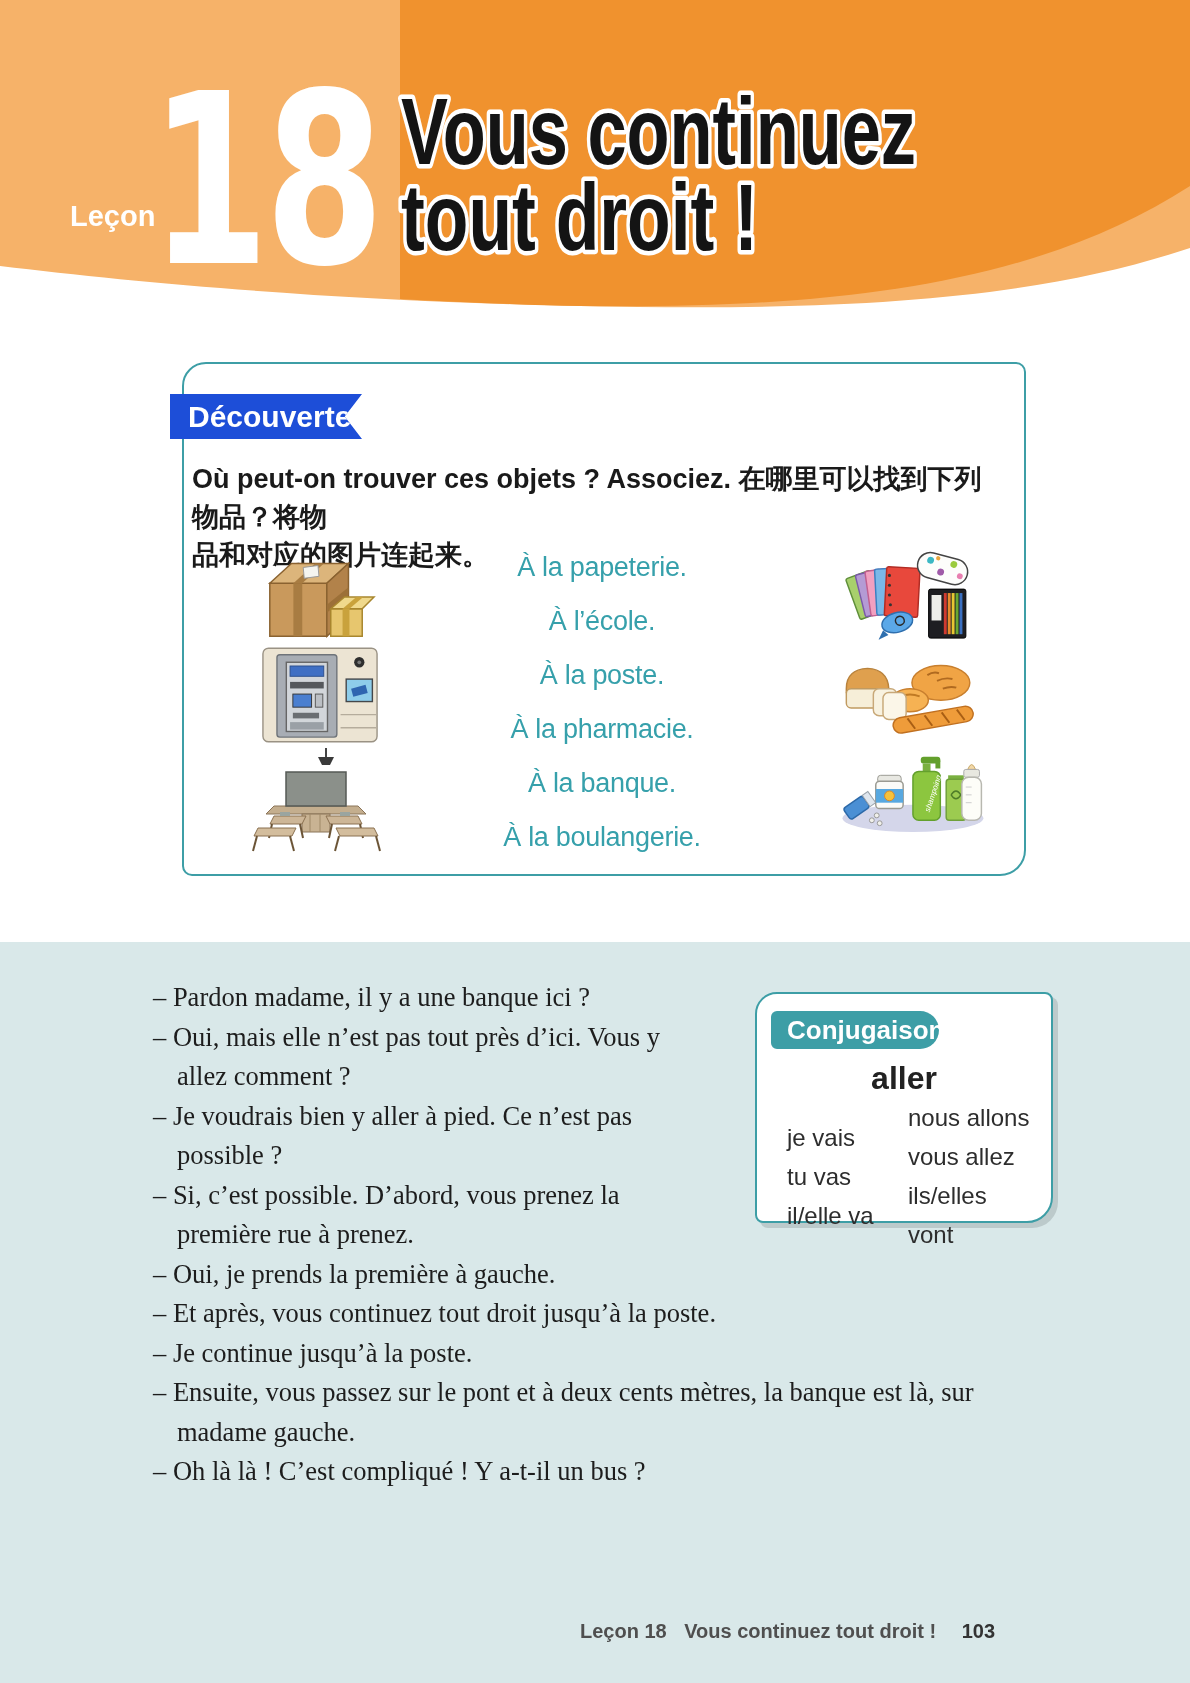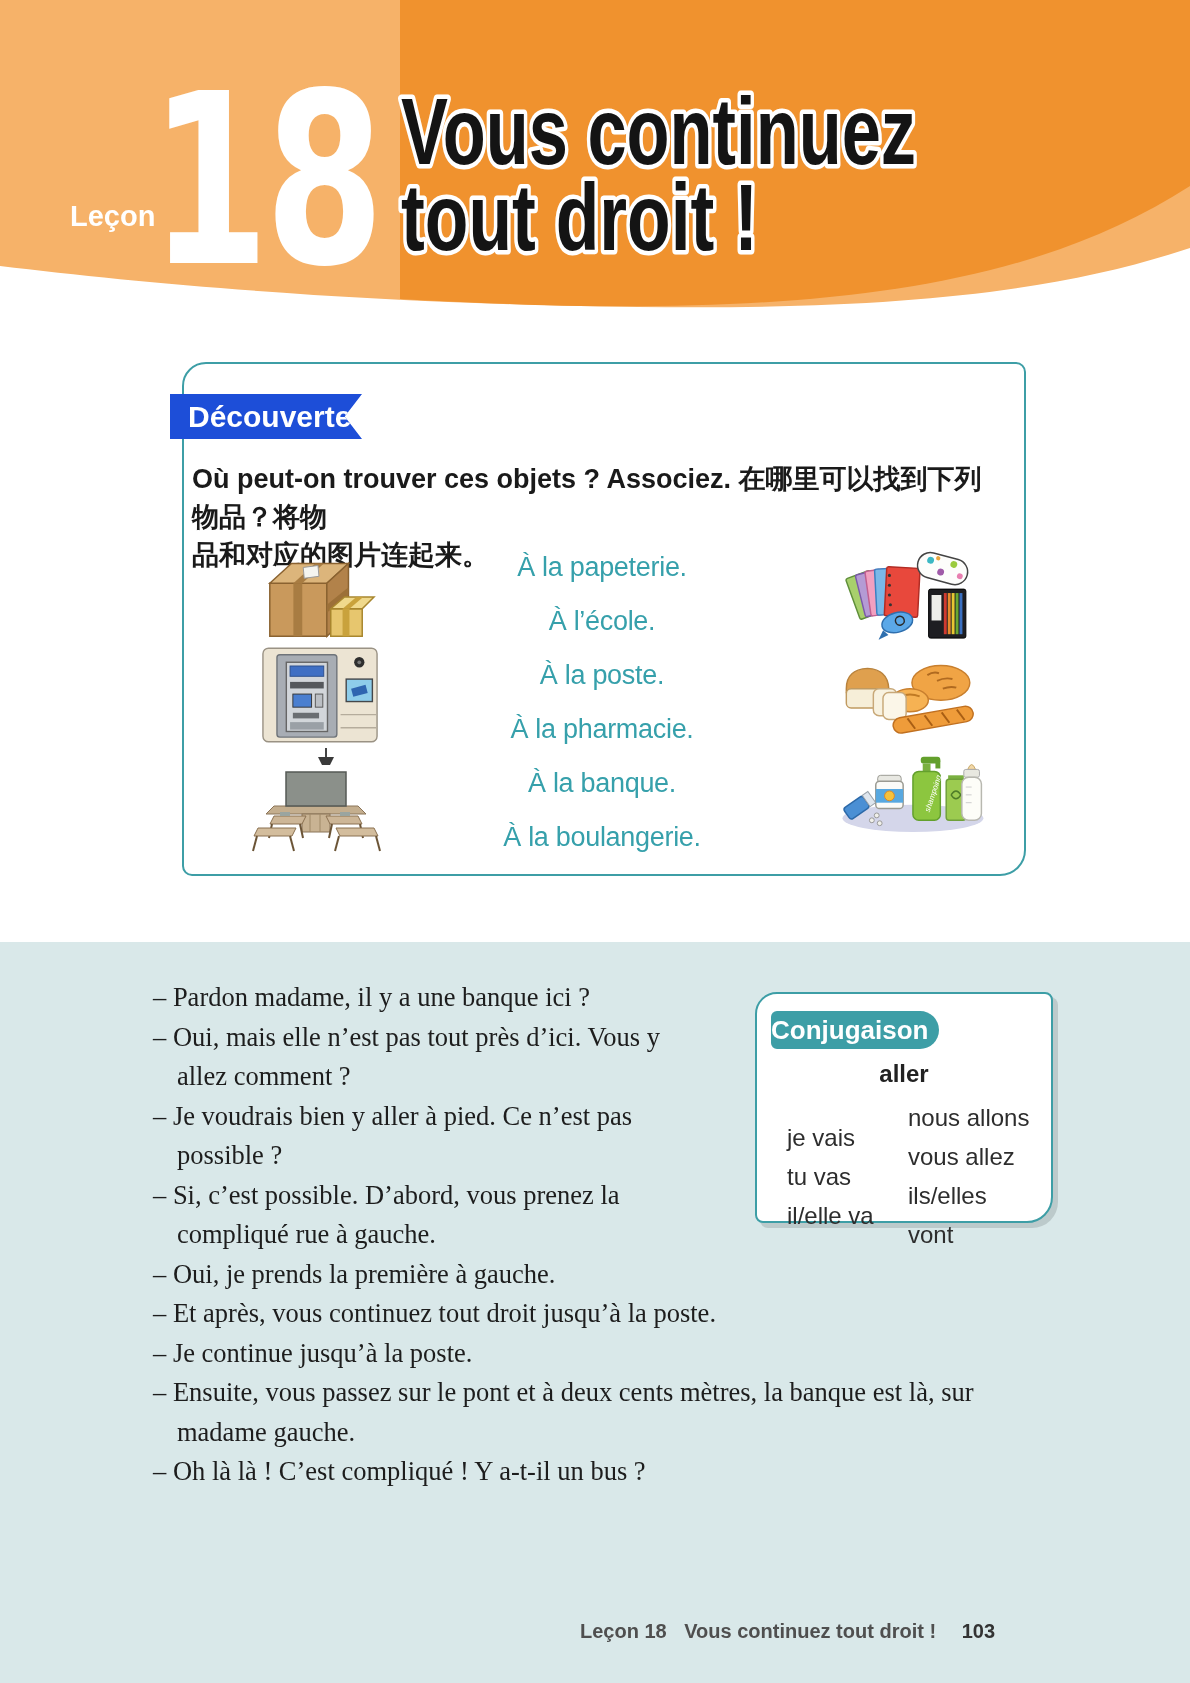--- a/index.html
+++ b/index.html
@@ -34,23 +34,23 @@
             font-size:26.5px;color:#1d1d1d;}
   .dline{height:39.5px;line-height:39.5px;white-space:nowrap;}
   .dline.cont{padding-left:24px;}
 
   
   .conj-box{position:absolute;left:755px;top:992px;width:298px;height:231px;background:#fff;
             border:2px solid #3d9ea6;border-radius:22px 8px 26px 8px;box-sizing:border-box;
             box-shadow:5px 5px 0 #bccacb;}
   .conj-tab{position:absolute;left:771px;top:1011px;width:168px;height:38px;background:#3d9ea6;
             border-radius:6px 19px 19px 6px;color:#fff;font-size:26px;font-weight:bold;
-            line-height:38px;box-sizing:border-box;}
+            line-height:38px;padding-left:16px;box-sizing:border-box;}
   .conj-verb{position:absolute;left:755px;top:1060px;width:298px;text-align:center;
-             font-size:24px;font-weight:bold;color:#222;}
+             font-size:32px;font-weight:bold;color:#222;}
   .conj-grid{position:absolute;left:787px;top:1098px;width:250px;font-size:24px;color:#2d2d2d;}
   .conj-row{display:flex;height:39px;line-height:39px;}
   .conj-row .c1{width:121px;margin-top:20px;}
   .conj-row .c2{flex:1;}
 
   
   .footer{position:absolute;left:580px;top:1620px;width:501px;text-align:left;font-size:20px;
           font-weight:bold;color:#4f4f4f;white-space:nowrap;}
   .footer .f-title{margin-left:12px;}
   .footer .f-page{margin-left:20px;color:#333;}
@@ -224,21 +224,21 @@
 
   <div class="blue-section"></div>
 
   <div class="dialogue">
     <div class="dline">– Pardon madame, il y a une banque ici ?</div>
     <div class="dline">– Oui, mais elle n’est pas tout près d’ici. Vous y</div>
     <div class="dline cont">allez comment ?</div>
     <div class="dline">– Je voudrais bien y aller à pied. Ce n’est pas</div>
     <div class="dline cont">possible ?</div>
     <div class="dline">– Si, c’est possible. D’abord, vous prenez la</div>
-    <div class="dline cont">compliqué rue à gauche.</div>
+    <div class="dline cont">première rue à prenez.</div>
     <div class="dline">– Oui, je prends la première à gauche.</div>
     <div class="dline">– Et après, vous continuez tout droit jusqu’à la poste.</div>
     <div class="dline">– Je continue jusqu’à la poste.</div>
     <div class="dline">– Ensuite, vous passez sur le pont et à deux cents mètres, la banque est là, sur</div>
     <div class="dline cont">madame gauche.</div>
     <div class="dline">– Oh là là ! C’est compliqué ! Y a-t-il un bus ?</div>
   </div>
 
   <div class="conj-box"></div>
   <div class="conj-tab">Conjugaison</div>

